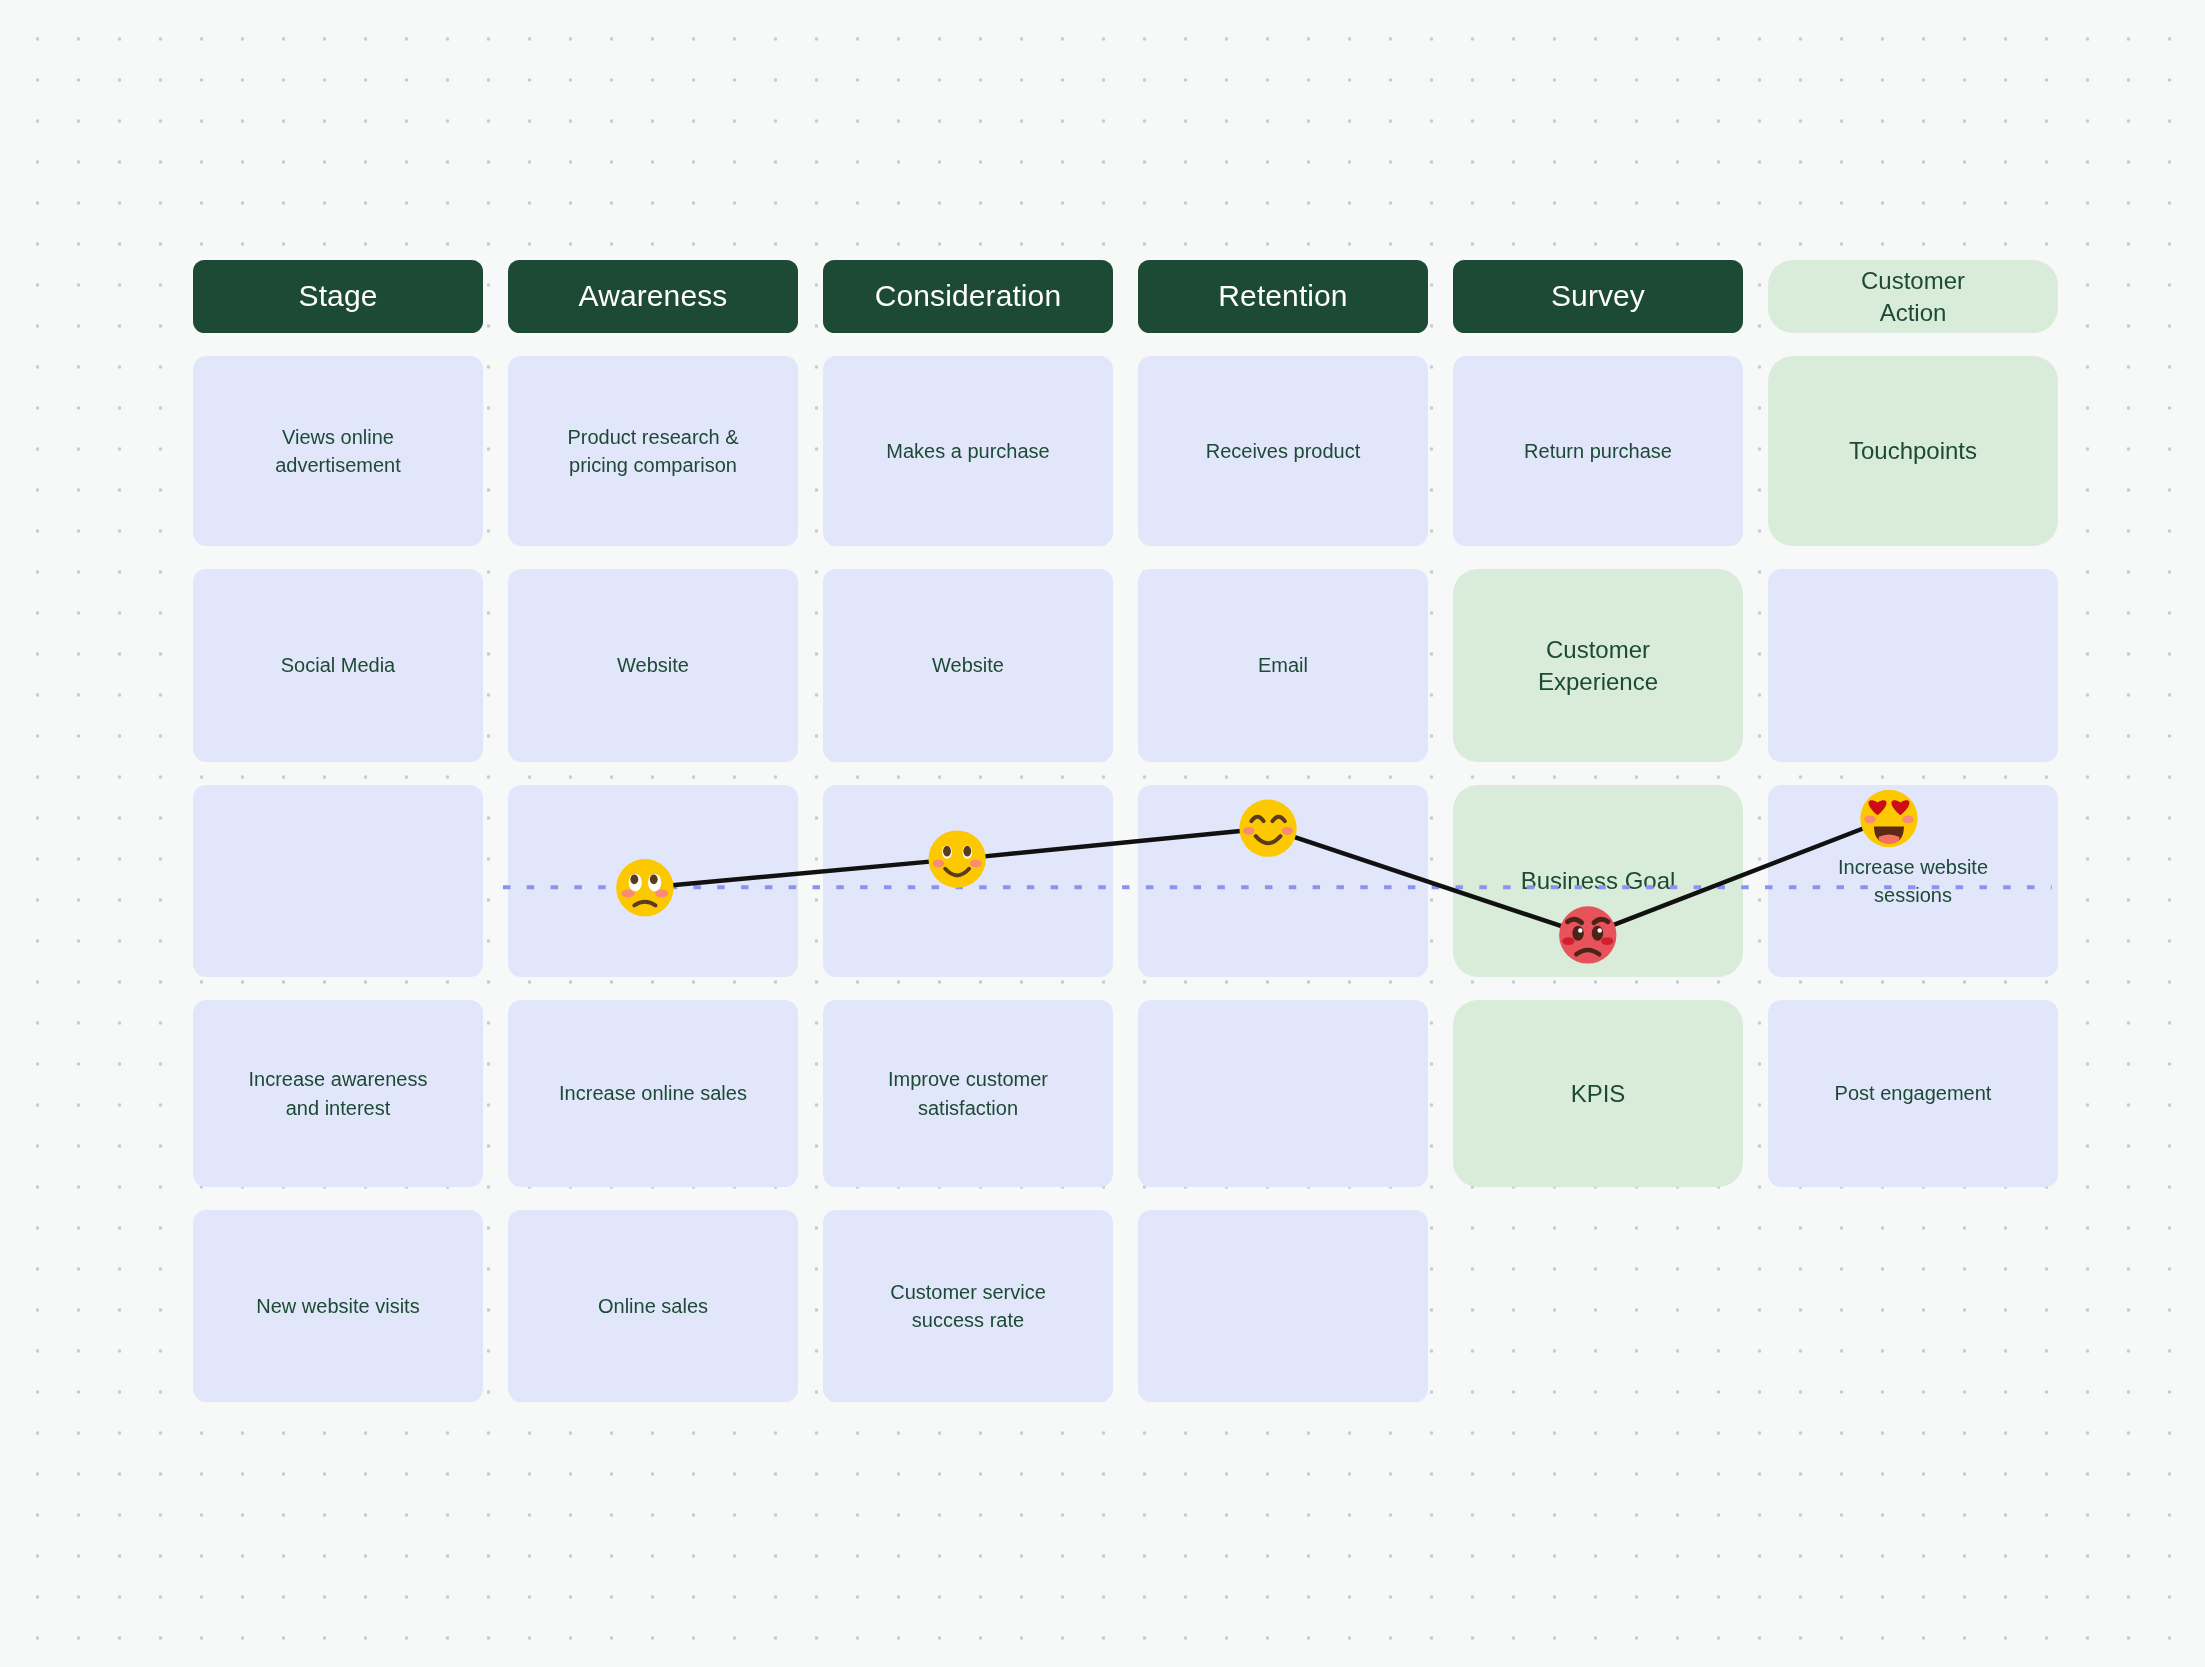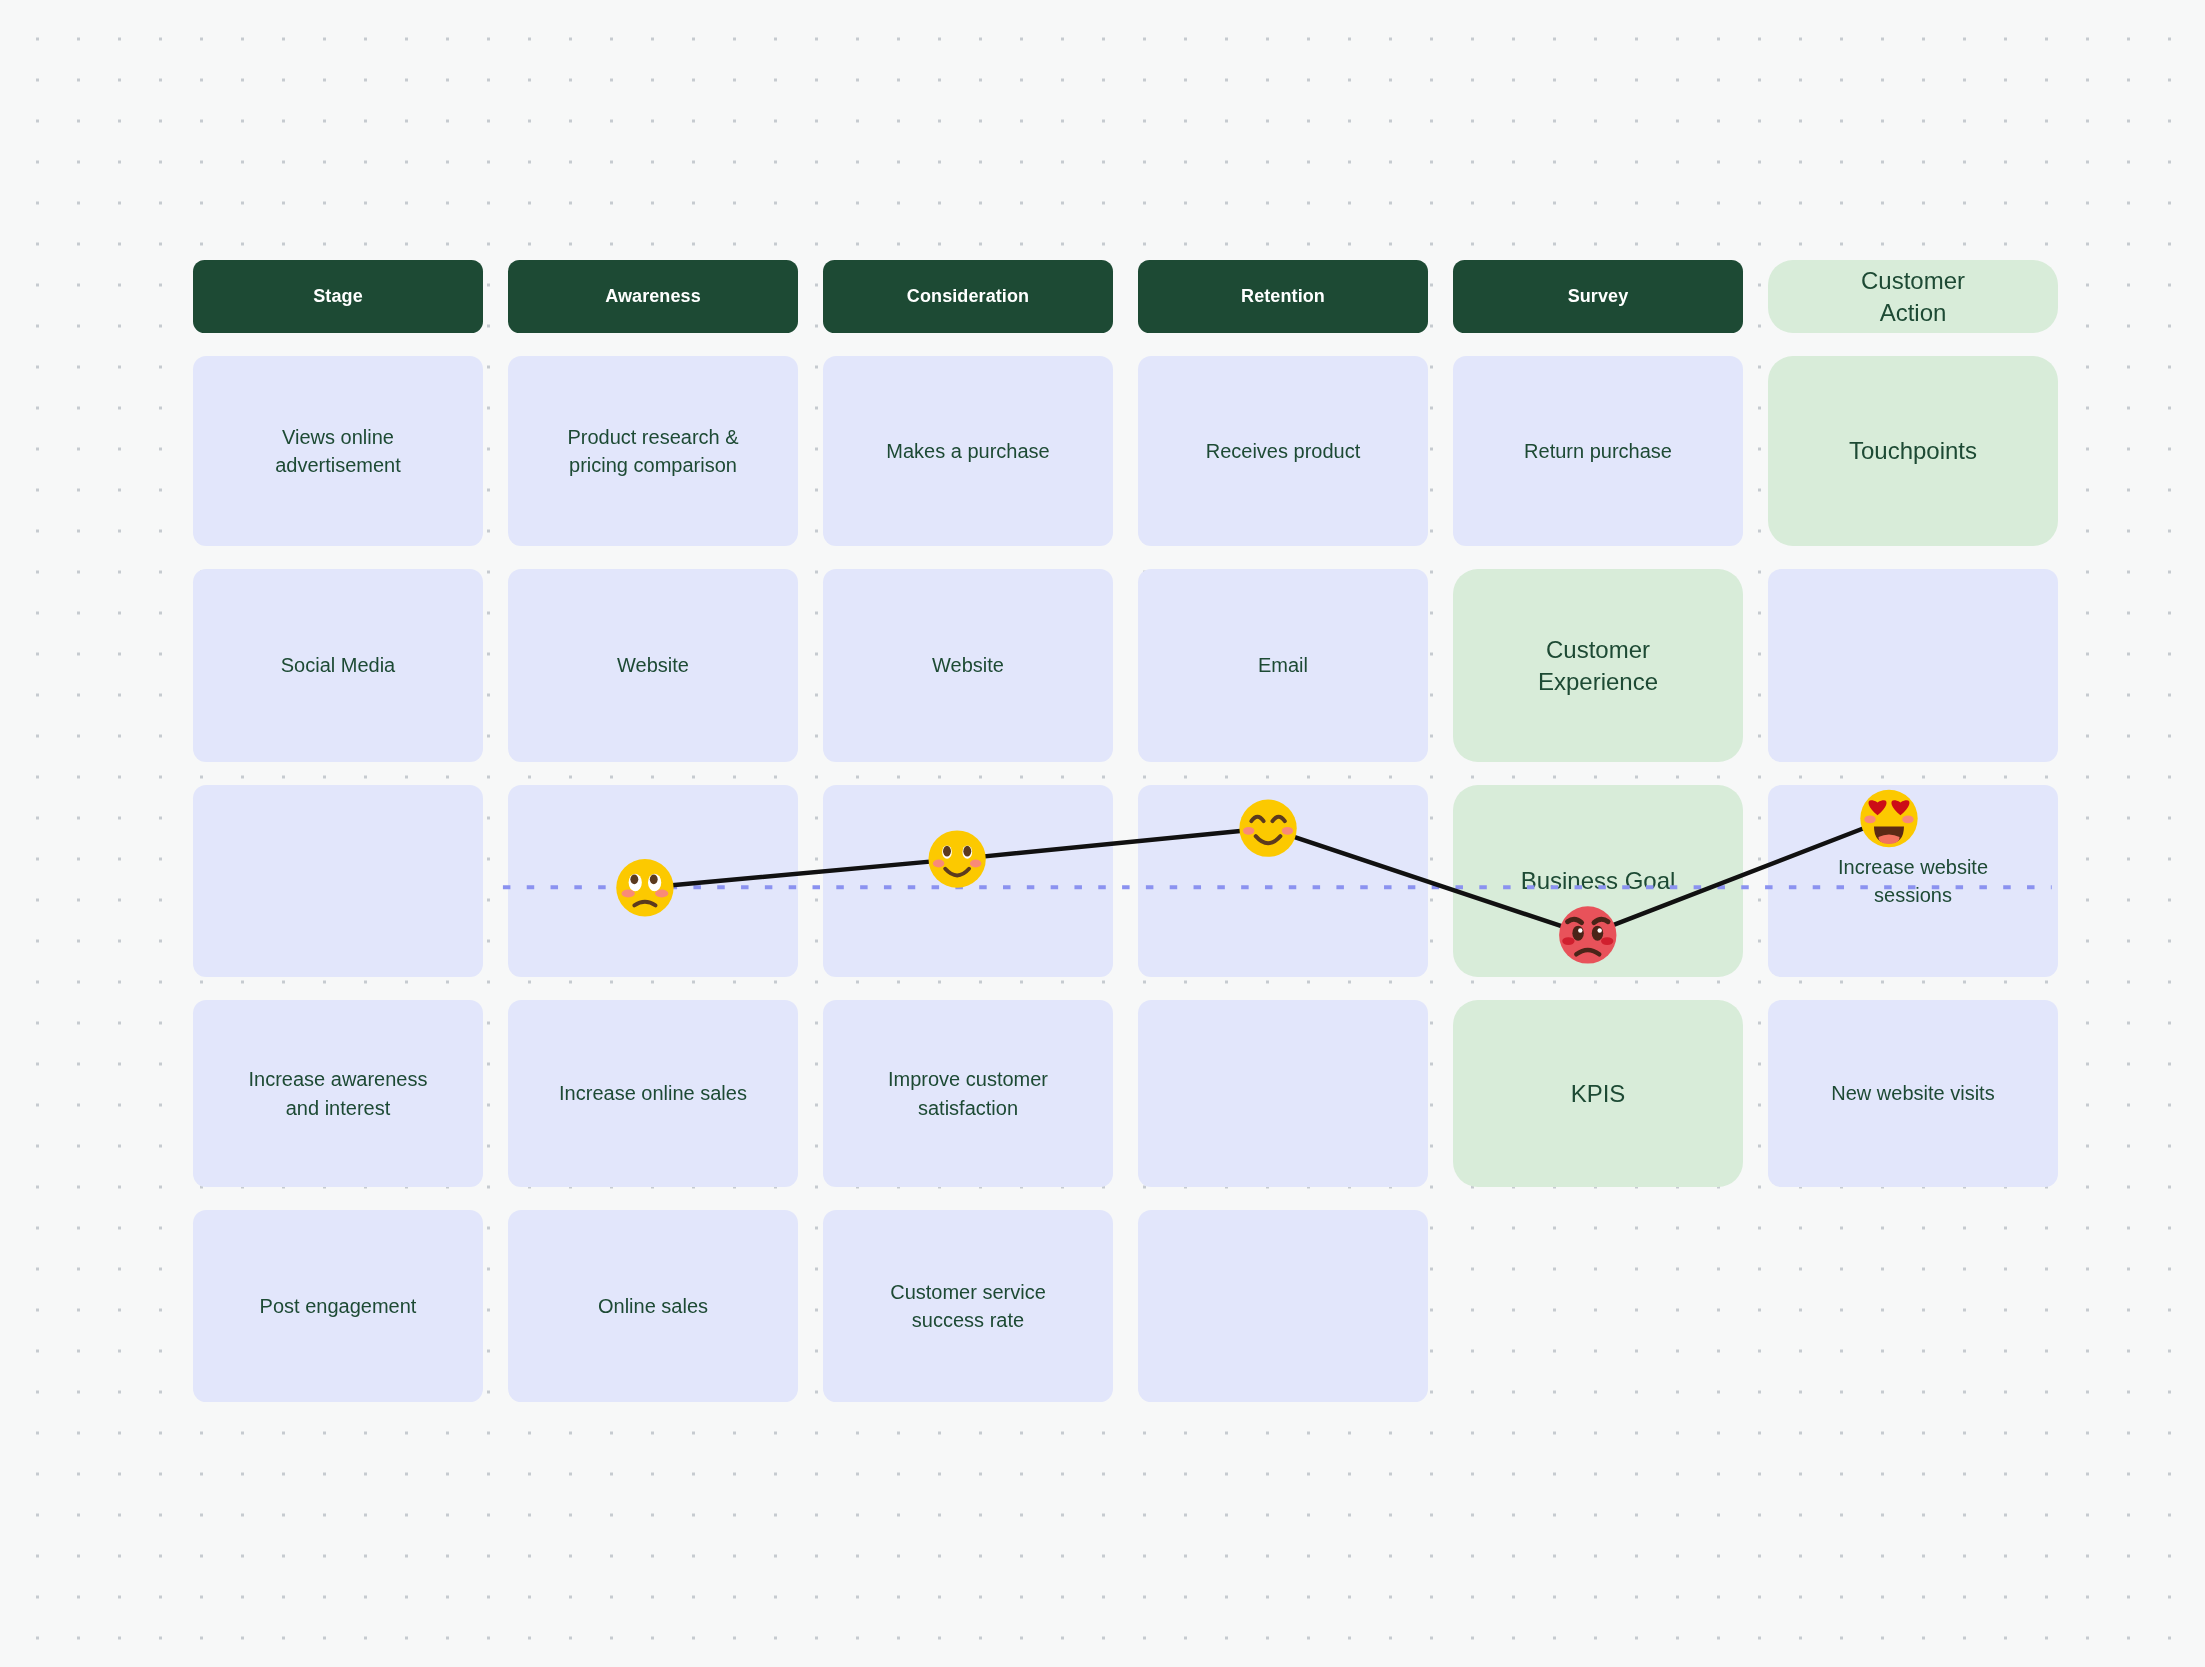--- a/index.html
+++ b/index.html
@@ -38,22 +38,22 @@
   }
 
   
   .hdr {
     background: #1d4a34;
     border-radius: 11.5px;
     display: flex;
     align-items: center;
     justify-content: center;
     color: #ffffff;
-    font-size: 18px;
-    font-weight: 700;
+    font-size: 30px;
+    font-weight: 400;
     letter-spacing: 0.1px;
     text-align: center;
     line-height: 1.15;
   }
 
   
   .lbl {
     background: #d8ecd9;
     border-radius: 25px;
     display: flex;
@@ -139,22 +139,22 @@
     <div class="cell">Increase website
 sessions</div>
     <div class="cell">Increase awareness
 and interest</div>
     <div class="cell">Increase online sales</div>
     <div class="cell">Improve customer
 satisfaction</div>
     <div class="cell empty"></div>
 
     <div class="lbl">KPIS</div>
+    <div class="cell">Post engagement</div>
     <div class="cell">New website visits</div>
-    <div class="cell">Post engagement</div>
     <div class="cell">Online sales</div>
     <div class="cell">Customer service
 success rate</div>
     <div class="cell empty"></div>
 
   </div>
 </div>
 
 <svg id="sentiment-overlay" viewBox="0 0 5040 3780">
 

